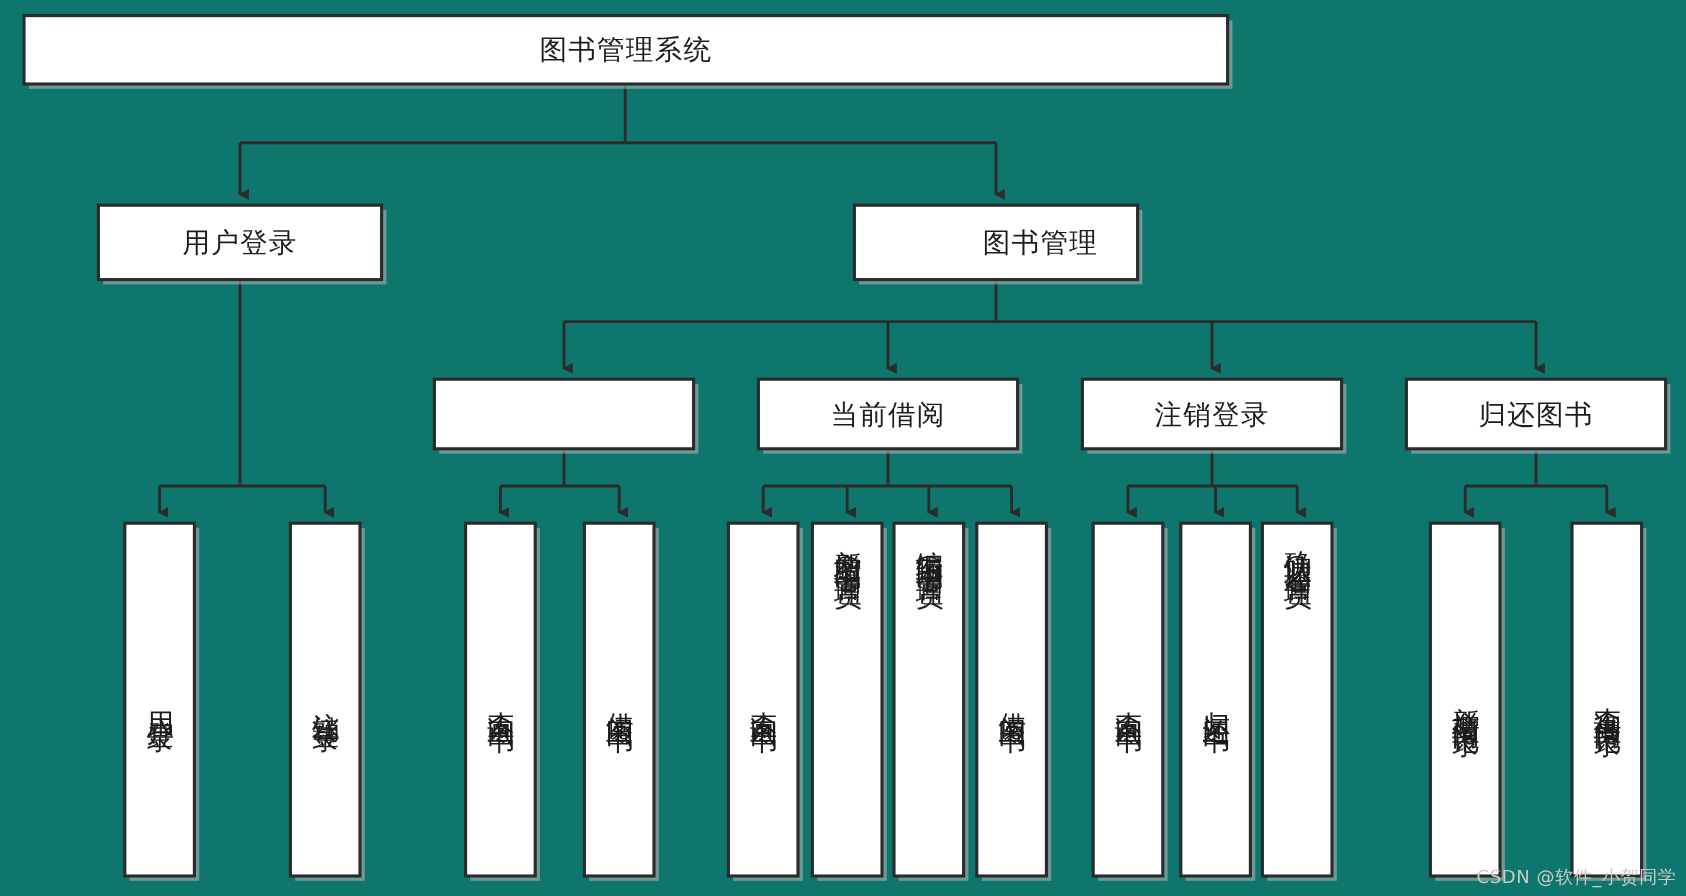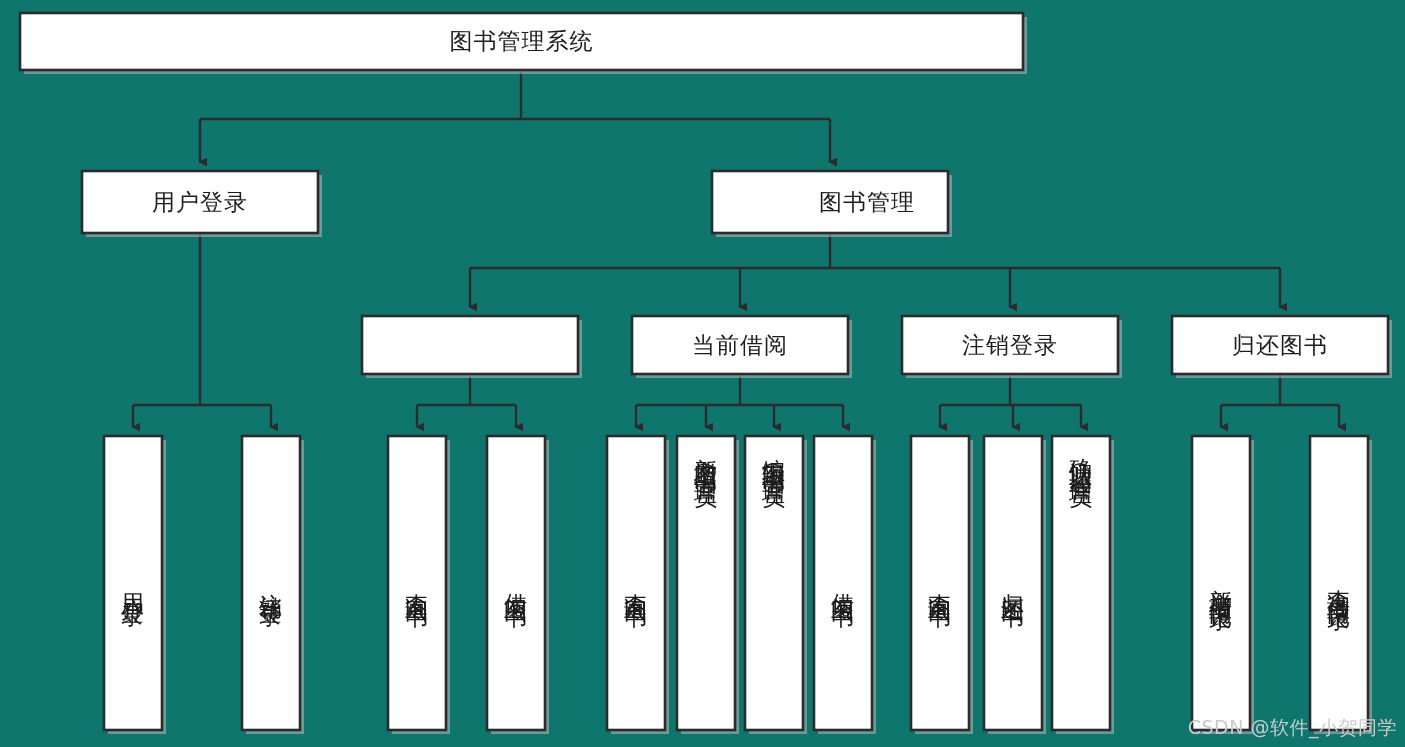--- a/index.html
+++ b/index.html
@@ -71,21 +71,21 @@
     font-size: 23px;
     letter-spacing: 1px;
     color: #1c1c1c;
     white-space: nowrap;
   }
   .watermark {
     position: absolute;
     right: 8px;
     bottom: 6px;
     font-family: "DejaVu Sans", "Liberation Sans", sans-serif;
-    font-size: 19px;
+    font-size: 15px;
     color: #c9c9c9;
     white-space: nowrap;
     letter-spacing: 0.5px;
     margin-top: 12px;
   }
 </style>
 </head>
 <body>
 
 <div id="diagram-root">

